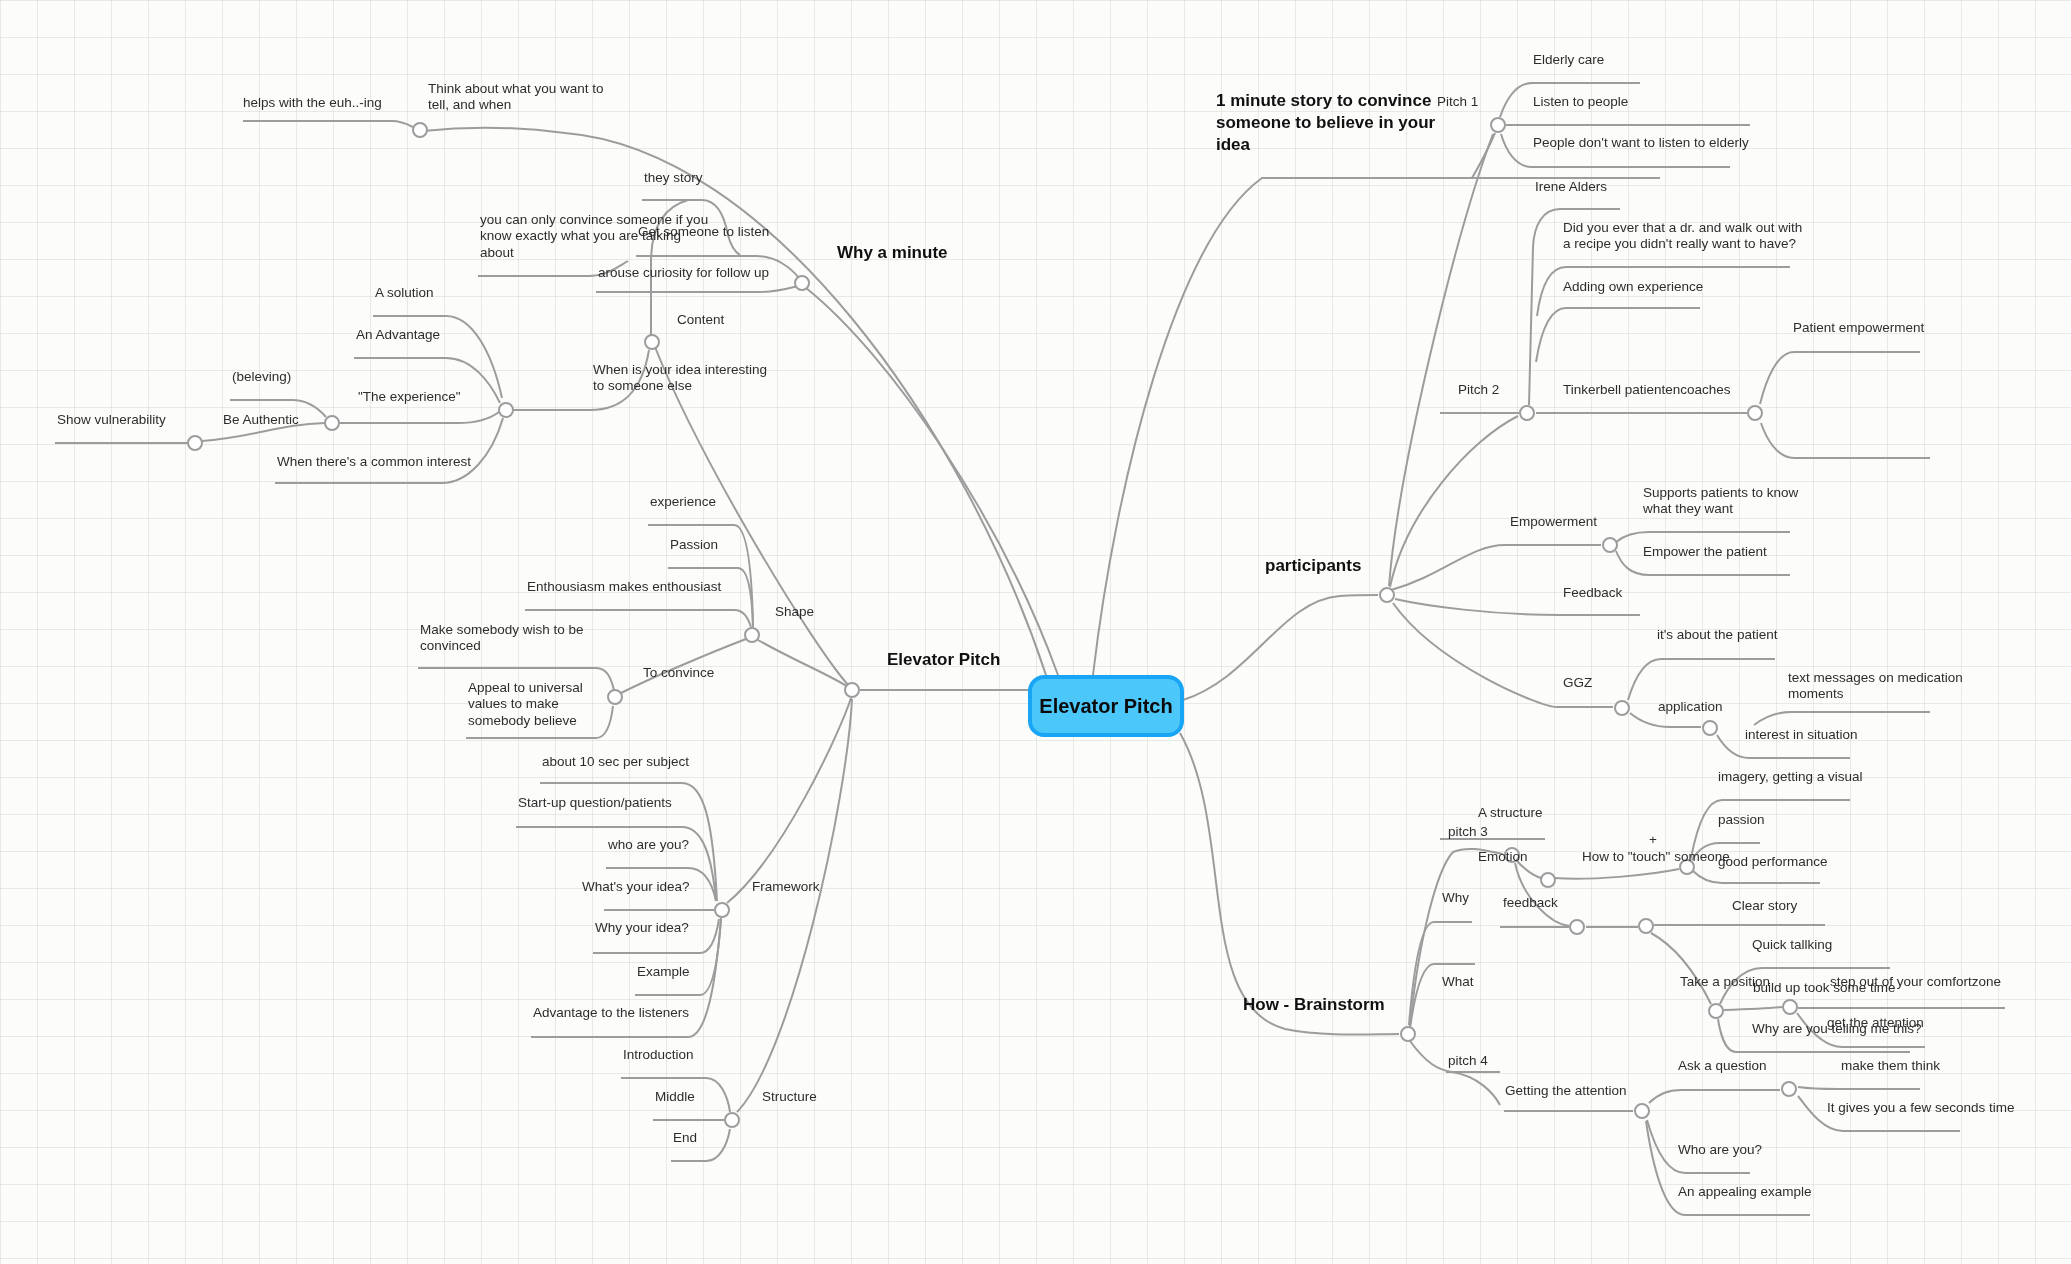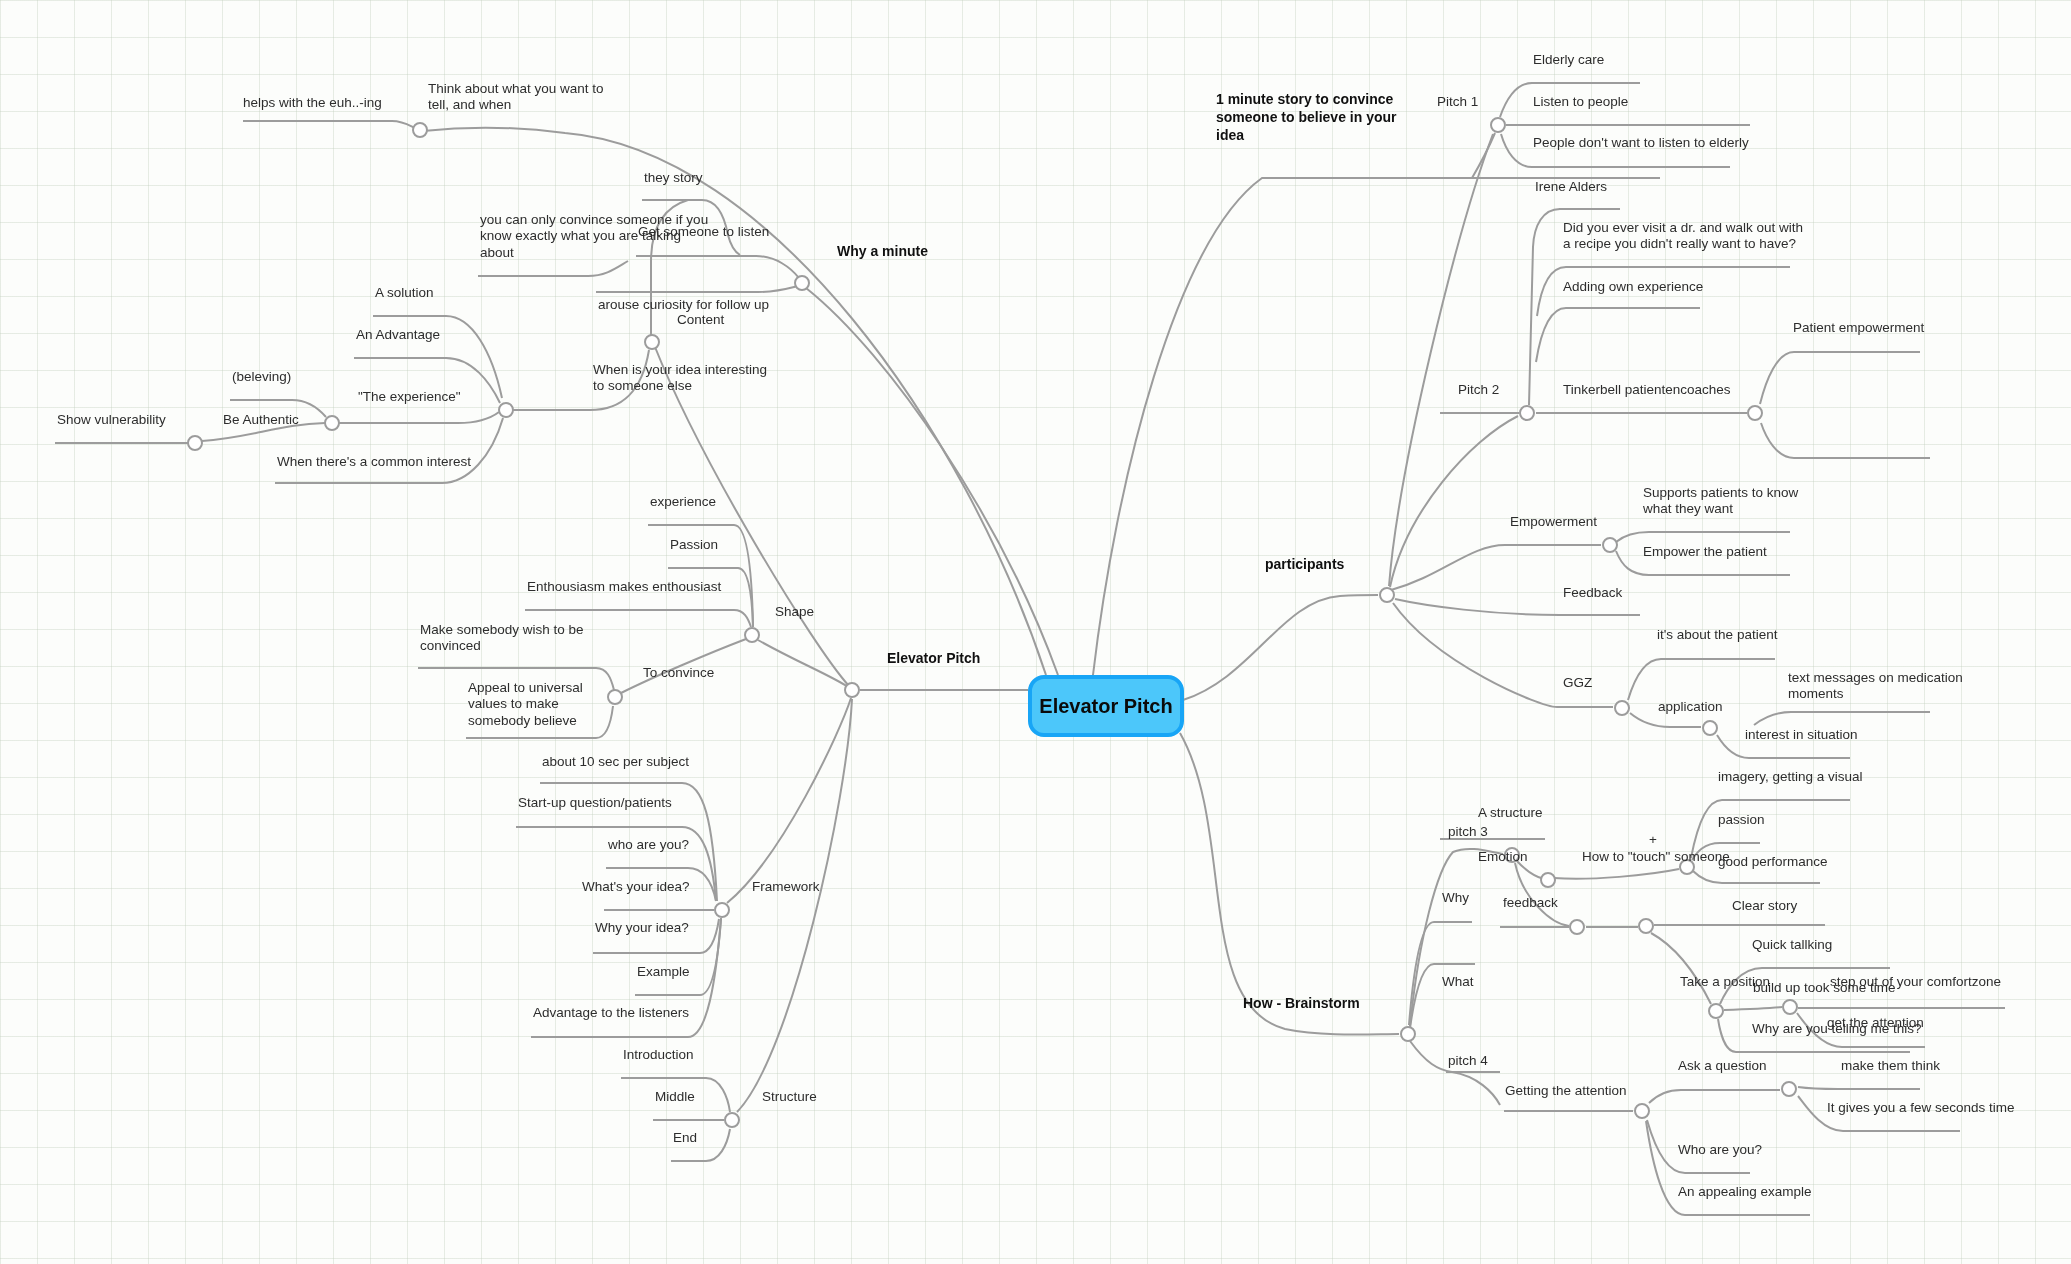--- a/index.html
+++ b/index.html
@@ -14,21 +14,21 @@
   }
   #connector-layer{position:absolute;left:0;top:0;}
   #connector-layer path{fill:none;stroke:#9c9c9c;stroke-width:2;}
   #connector-layer circle{fill:#ffffff;stroke:#9c9c9c;stroke-width:2;}
   #labels-layer{position:absolute;left:0;top:0;width:100%;height:100%;}
   .node-label{
     position:absolute;
     font-size:13.5px;line-height:1.22;color:#2d2d2d;
     white-space:pre-line;
   }
-  .hdr{font-size:14px;line-height:1.3;font-weight:bold;color:#101010;}
+  .hdr{font-size:17px;line-height:1.3;font-weight:bold;color:#101010;}
   .central-node{
     position:absolute;left:1028px;top:675px;width:156px;height:62px;
     box-sizing:border-box;
     background:#4cc7fa;border:4px solid #18a5f6;border-radius:16px;
     display:flex;align-items:center;justify-content:center;
   }
   .central-node span{font-size:20px;font-weight:bold;color:#0b0b0b;}
 </style>
 </head>
 <body>
@@ -161,21 +161,21 @@
 
 <div id="labels-layer">
     <div class="node-label" style="left: 243px; top: 95px;">helps with the euh..-ing</div>
     <div class="node-label" style="left: 428px; top: 81px;">Think about what you want to
 tell, and when</div>
     <div class="node-label" style="left: 644px; top: 170px;">they story</div>
     <div class="node-label" style="left: 480px; top: 212px;">you can only convince someone if you
 know exactly what you are talking
 about</div>
     <div class="node-label" style="left: 638px; top: 224px;">Get someone to listen</div>
-    <div class="node-label" style="left: 598px; top: 265px; margin-top: 32px;">arouse curiosity for follow up</div>
+    <div class="node-label" style="left: 598px; top: 265px;">arouse curiosity for follow up</div>
     <div class="node-label hdr" style="left: 837px; top: 242px;">Why a minute</div>
     <div class="node-label" style="left: 677px; top: 312px;">Content</div>
     <div class="node-label" style="left: 375px; top: 285px;">A solution</div>
     <div class="node-label" style="left: 356px; top: 327px;">An Advantage</div>
     <div class="node-label" style="left: 232px; top: 369px;">(beleving)</div>
     <div class="node-label" style="left: 358px; top: 389px;">"The experience"</div>
     <div class="node-label" style="left: 57px; top: 412px;">Show vulnerability</div>
     <div class="node-label" style="left: 223px; top: 412px;">Be Authentic</div>
     <div class="node-label" style="left: 277px; top: 454px;">When there's a common interest</div>
     <div class="node-label" style="left: 593px; top: 362px;">When is your idea interesting
@@ -204,21 +204,21 @@
     <div class="node-label" style="left: 673px; top: 1130px;">End</div>
     <div class="node-label hdr" style="left: 887px; top: 649px;">Elevator Pitch</div>
     <div class="node-label hdr" style="left: 1216px; top: 90px;">1 minute story to convince
 someone to believe in your
 idea</div>
     <div class="node-label" style="left: 1437px; top: 94px;">Pitch 1</div>
     <div class="node-label" style="left: 1533px; top: 52px;">Elderly care</div>
     <div class="node-label" style="left: 1533px; top: 94px;">Listen to people</div>
     <div class="node-label" style="left: 1533px; top: 135px;">People don't want to listen to elderly</div>
     <div class="node-label" style="left: 1535px; top: 179px;">Irene Alders</div>
-    <div class="node-label" style="left: 1563px; top: 220px;">Did you ever visit a dr. and walk out with
+    <div class="node-label" style="left: 1563px; top: 220px;">Did you ever that a dr. and walk out with
 a recipe you didn't really want to have?</div>
     <div class="node-label" style="left: 1563px; top: 279px;">Adding own experience</div>
     <div class="node-label" style="left: 1458px; top: 382px;">Pitch 2</div>
     <div class="node-label" style="left: 1563px; top: 382px;">Tinkerbell patientencoaches</div>
     <div class="node-label" style="left: 1793px; top: 320px;">Patient empowerment</div>
     <div class="node-label hdr" style="left: 1265px; top: 555px;">participants</div>
     <div class="node-label" style="left: 1510px; top: 514px;">Empowerment</div>
     <div class="node-label" style="left: 1643px; top: 485px;">Supports patients to know
 what they want</div>
     <div class="node-label" style="left: 1643px; top: 544px;">Empower the patient</div>

